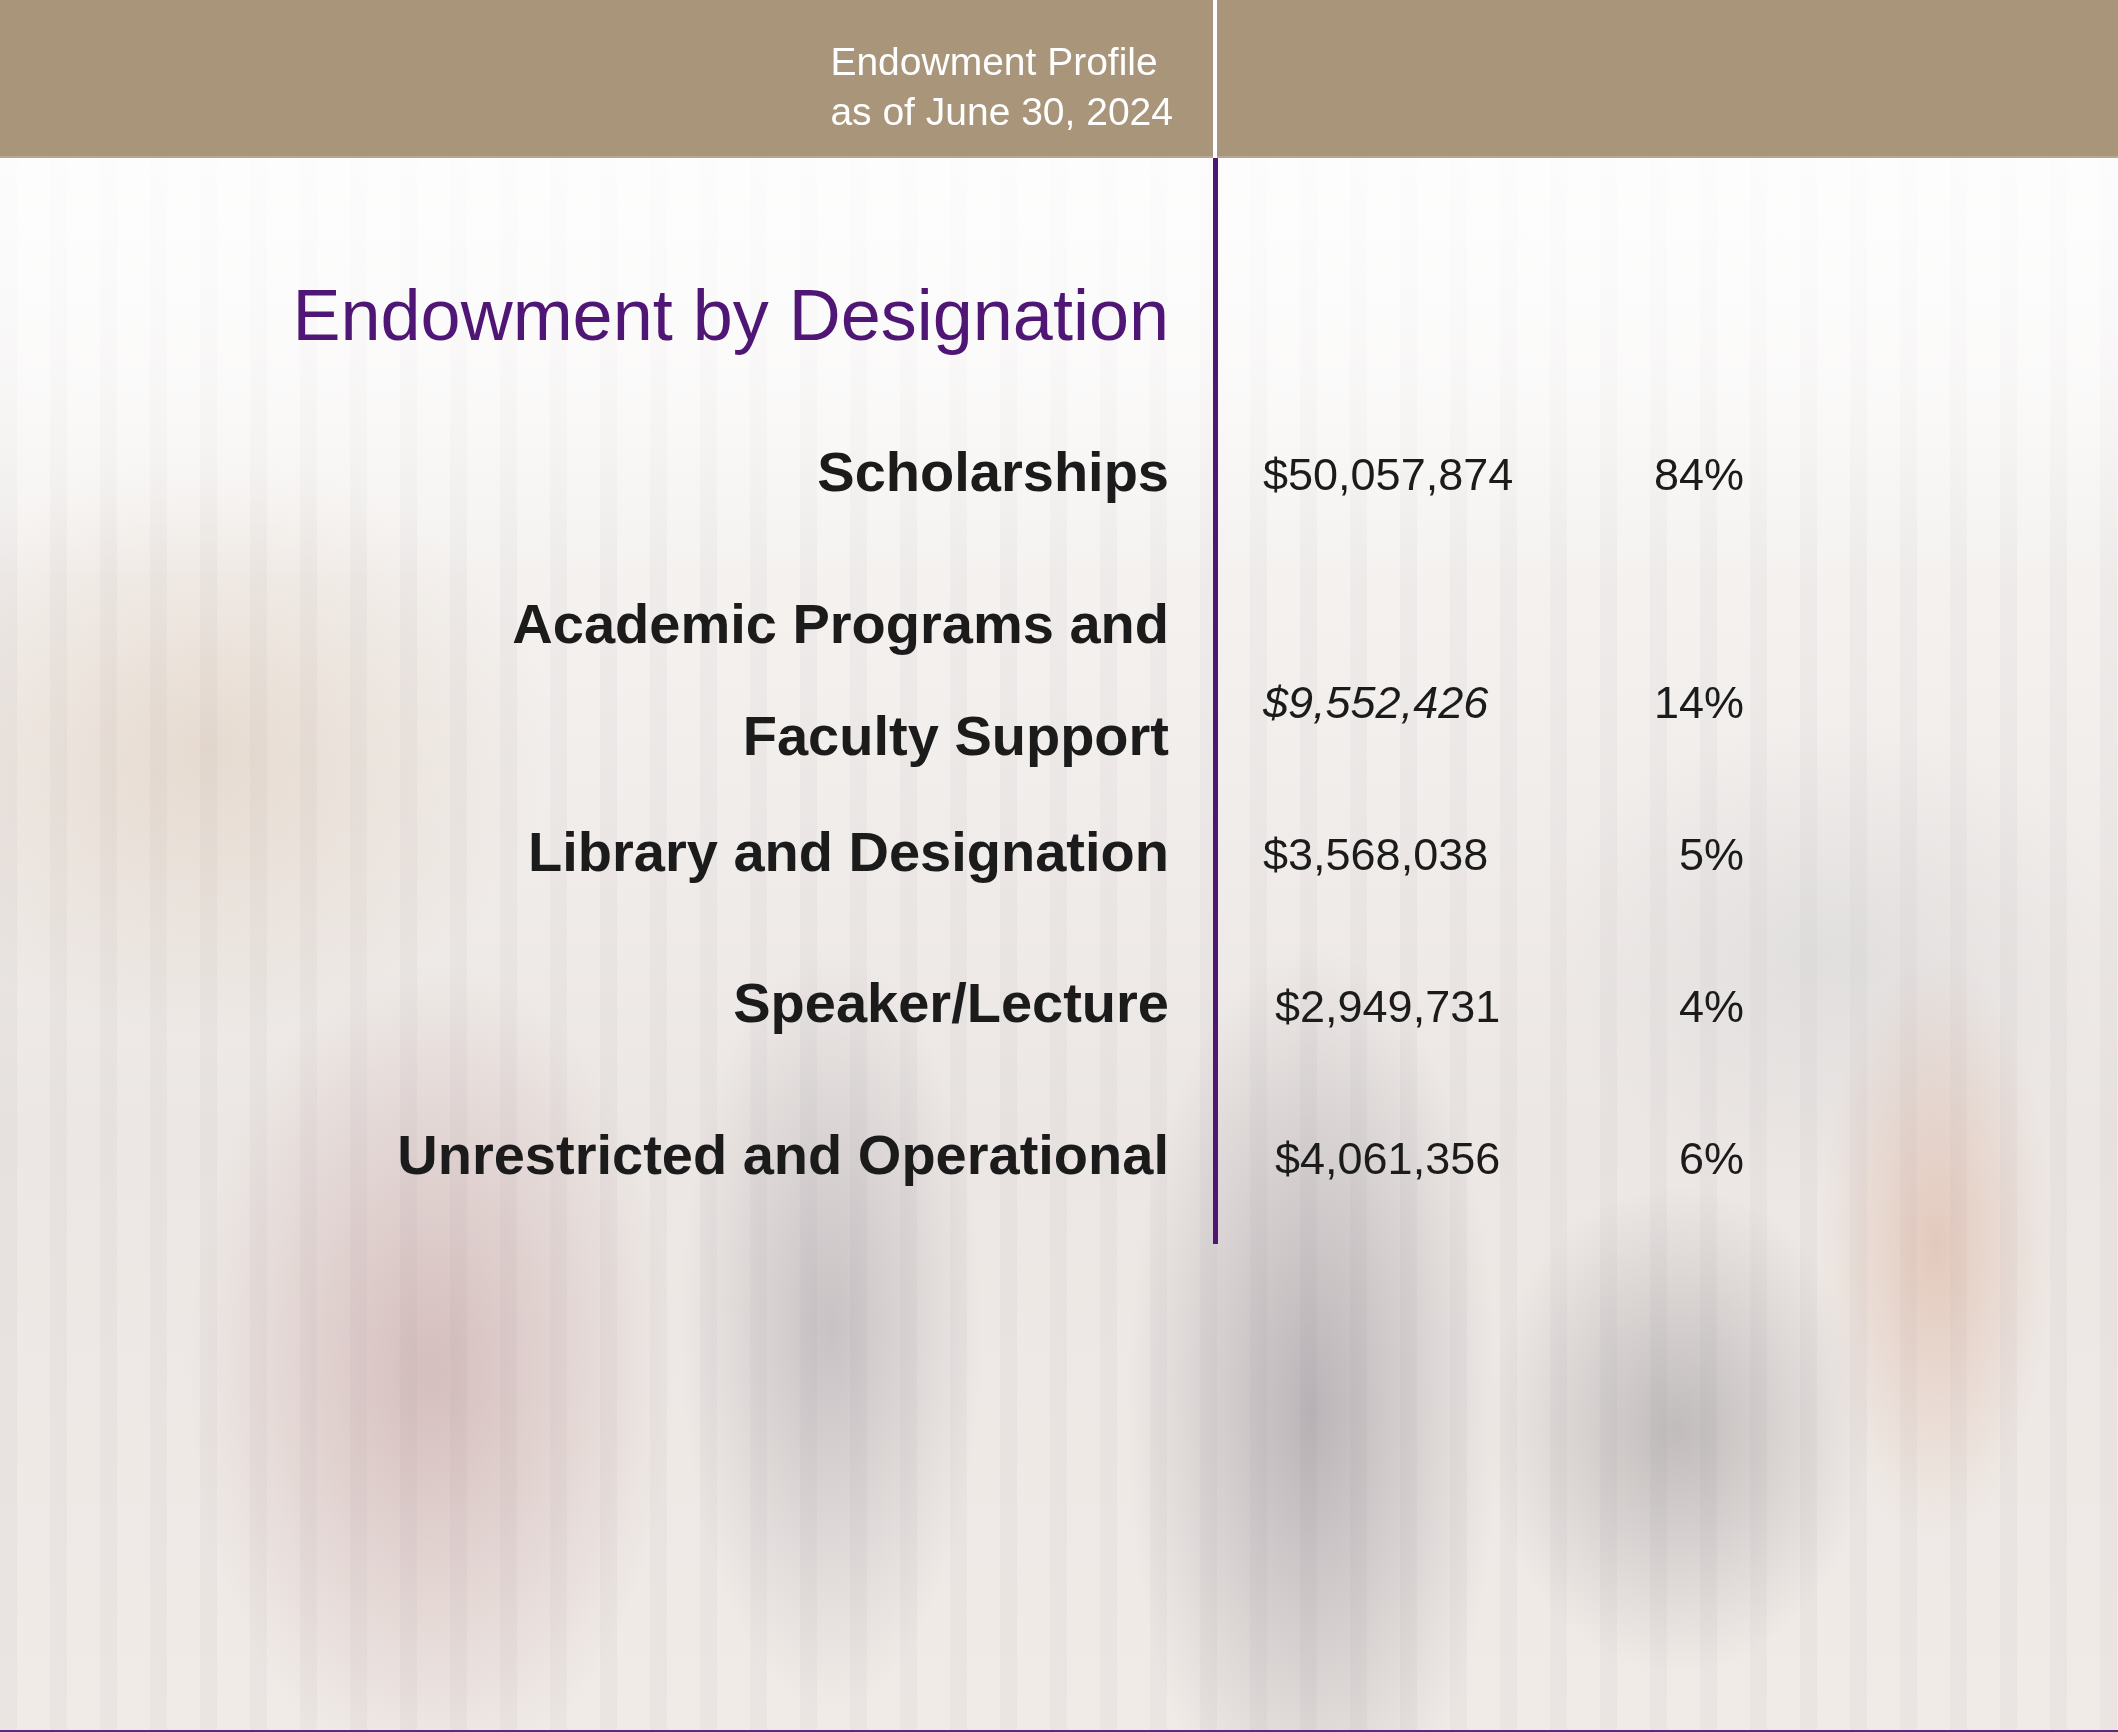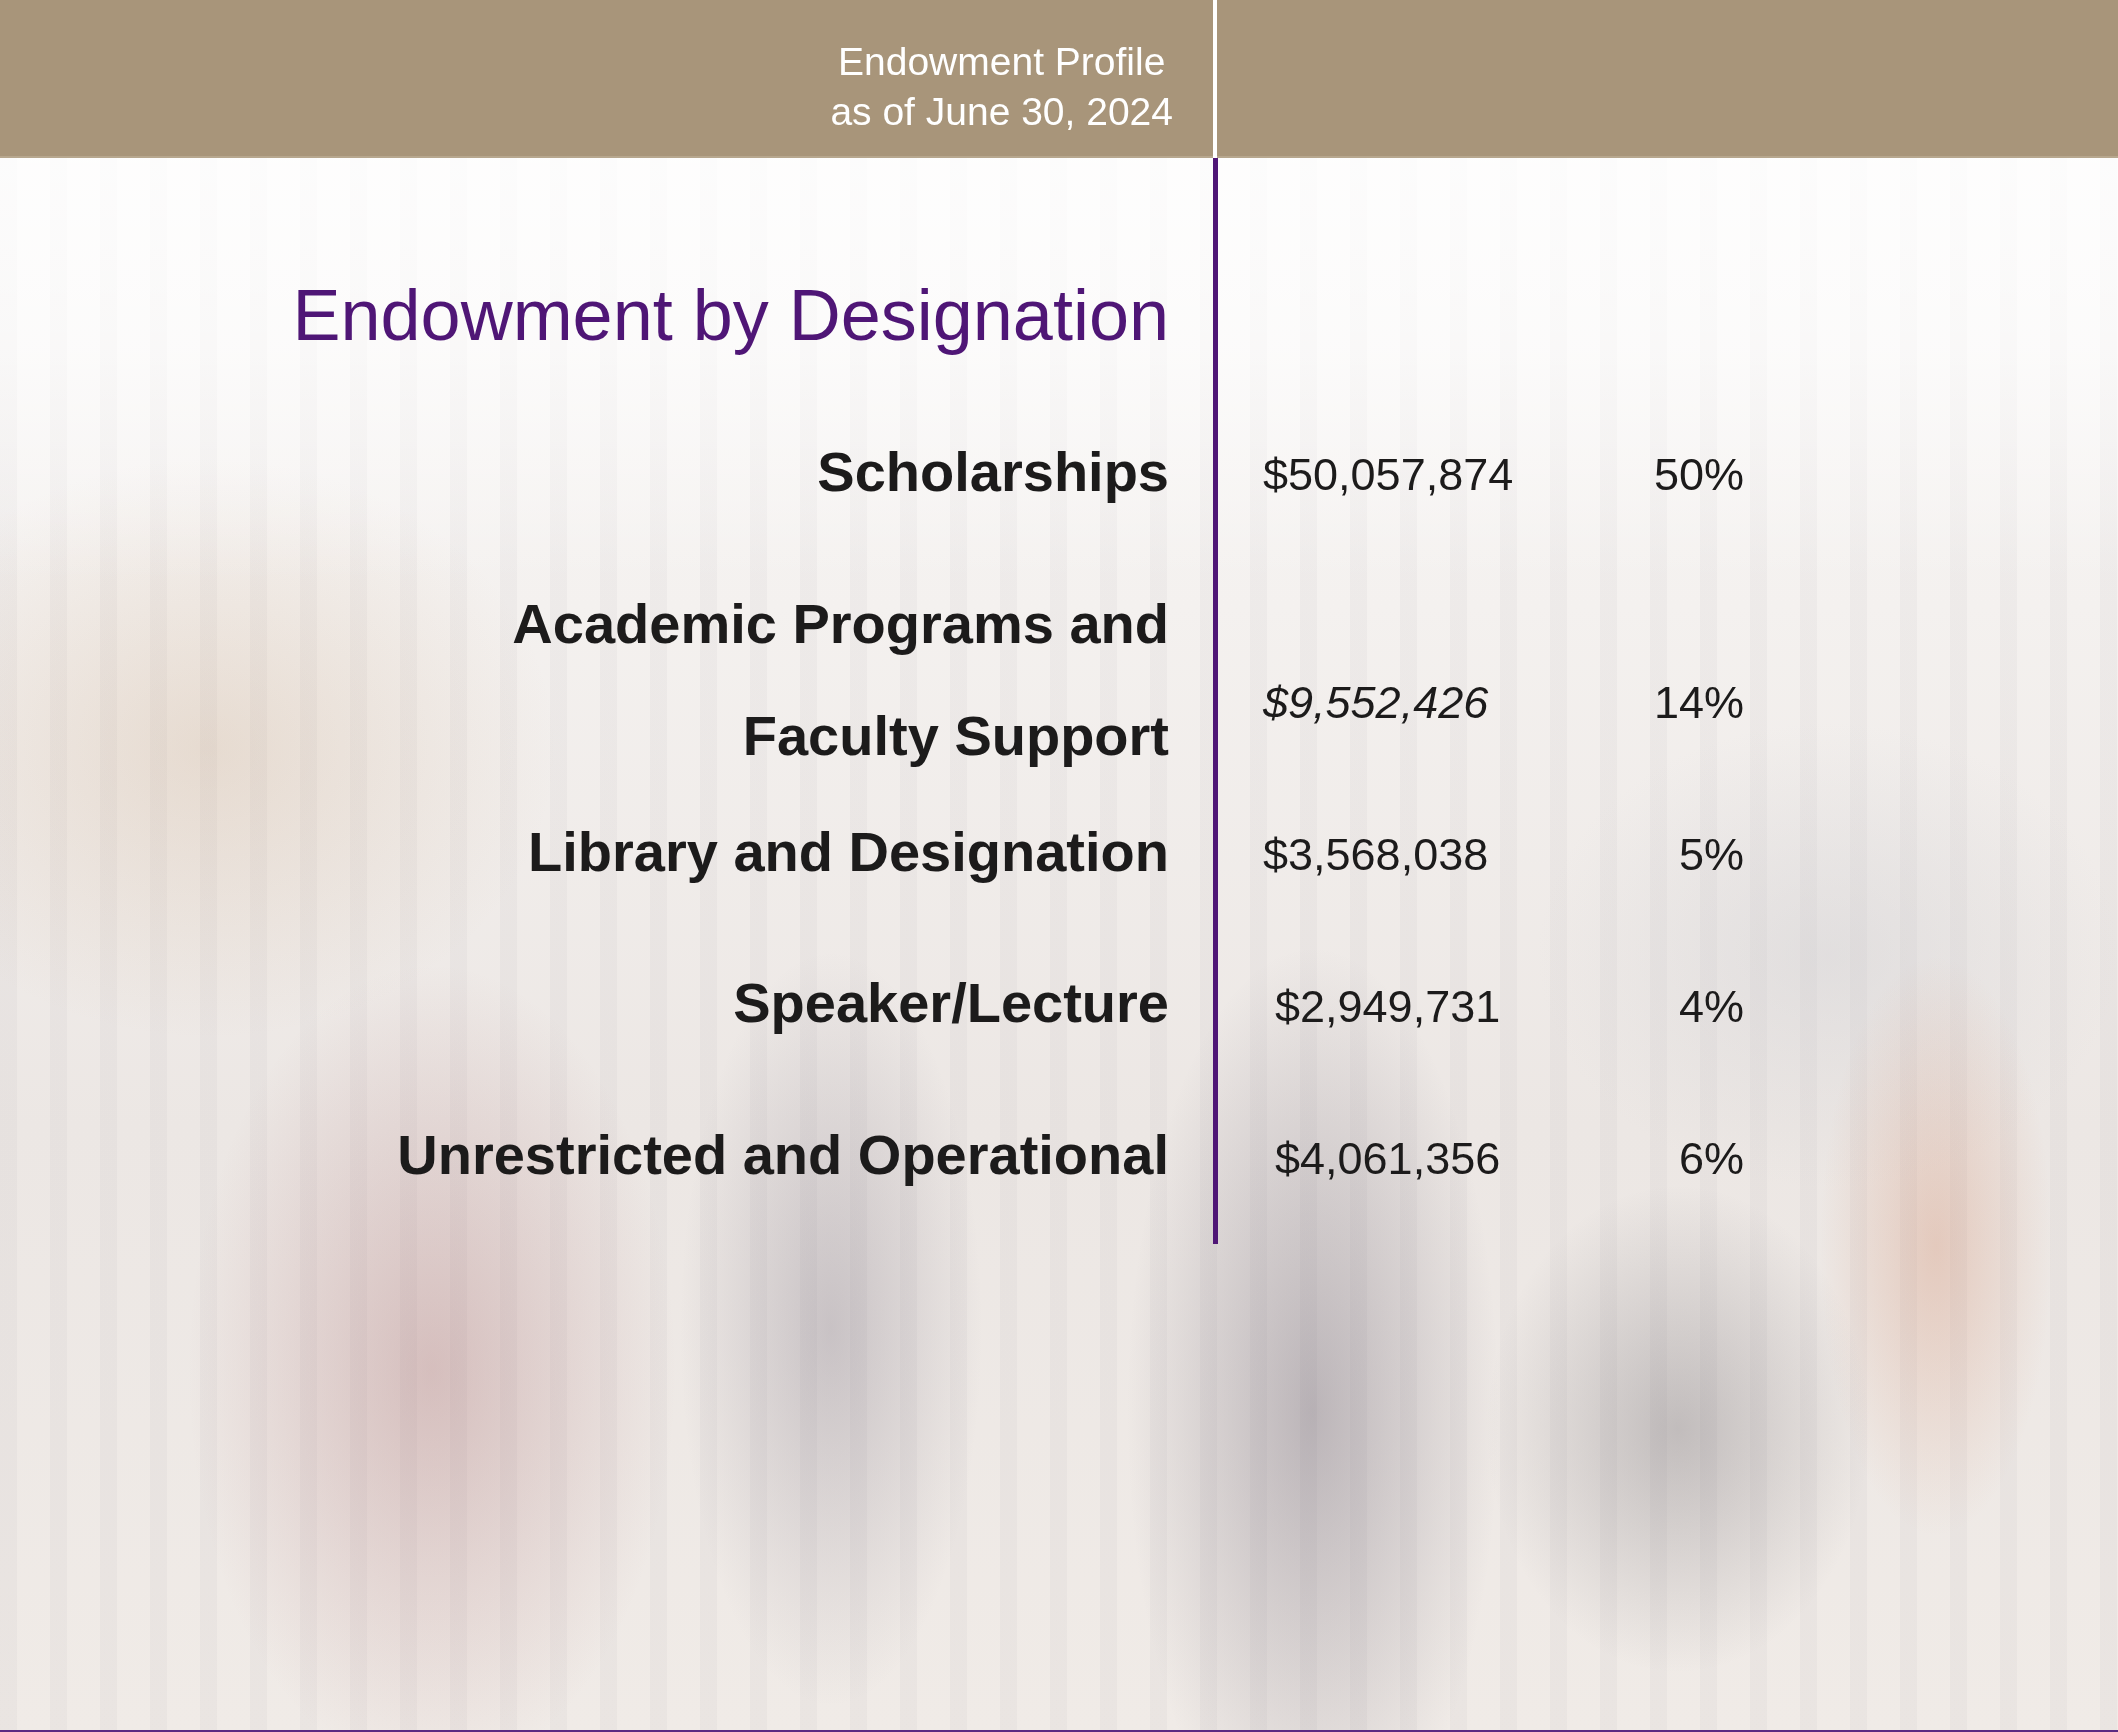--- a/index.html
+++ b/index.html
@@ -28,21 +28,21 @@
   }
   .header-band {
     position: absolute; left: 0; top: 0; width: 2118px; height: 156px;
     background: #a8957a;
     border-bottom: 2.5px solid #b7a78e;
   }
   .header-divider {
     position: absolute; left: 1213px; top: 0; width: 4.2px; height: 158px; background: #ffffff;
   }
   .header-left {
-    position: absolute; right: 945px; top: 37px; text-align: center;
+    position: absolute; right: 945px; top: 37px; text-align: left;
     color: #ffffff; font-size: 39px; line-height: 50px;
   }
   .header-right {
     position: absolute; left: 1257px; top: 37px; text-align: left;
     color: #ffffff; font-size: 39px; line-height: 50px;
   }
   .vline {
     position: absolute; left: 1213px; top: 158px; width: 5px; height: 1086px; background: #4f1676;
   }
   .section-title {
@@ -75,21 +75,21 @@
   </div>
   <div class="header-divider"></div>
 </div>
 
 <div class="vline"></div>
 
 <div class="section-title">Endowment by Designation</div>
 
 <div class="row-label" style="top:434px;">Scholarships</div>
 <div class="row-amount" style="top:437px;">$50,057,874</div>
-<div class="row-pct" style="top:437px;">50%</div>
+<div class="row-pct" style="top:437px;">84%</div>
 
 <div class="row-label" style="top:586px;">Academic Programs and</div>
 <div class="row-label" style="top:662px;margin-top:36px;">Faculty Support</div>
 <div class="row-amount" style="top:665px;font-style:italic;">$9,552,426</div>
 <div class="row-pct" style="top:665px;">14%</div>
 
 <div class="row-label" style="top:814px;">Library and Designation</div>
 <div class="row-amount" style="top:817px;text-align:center;">$3,568,038</div>
 <div class="row-pct" style="top:817px;">5%</div>
 

